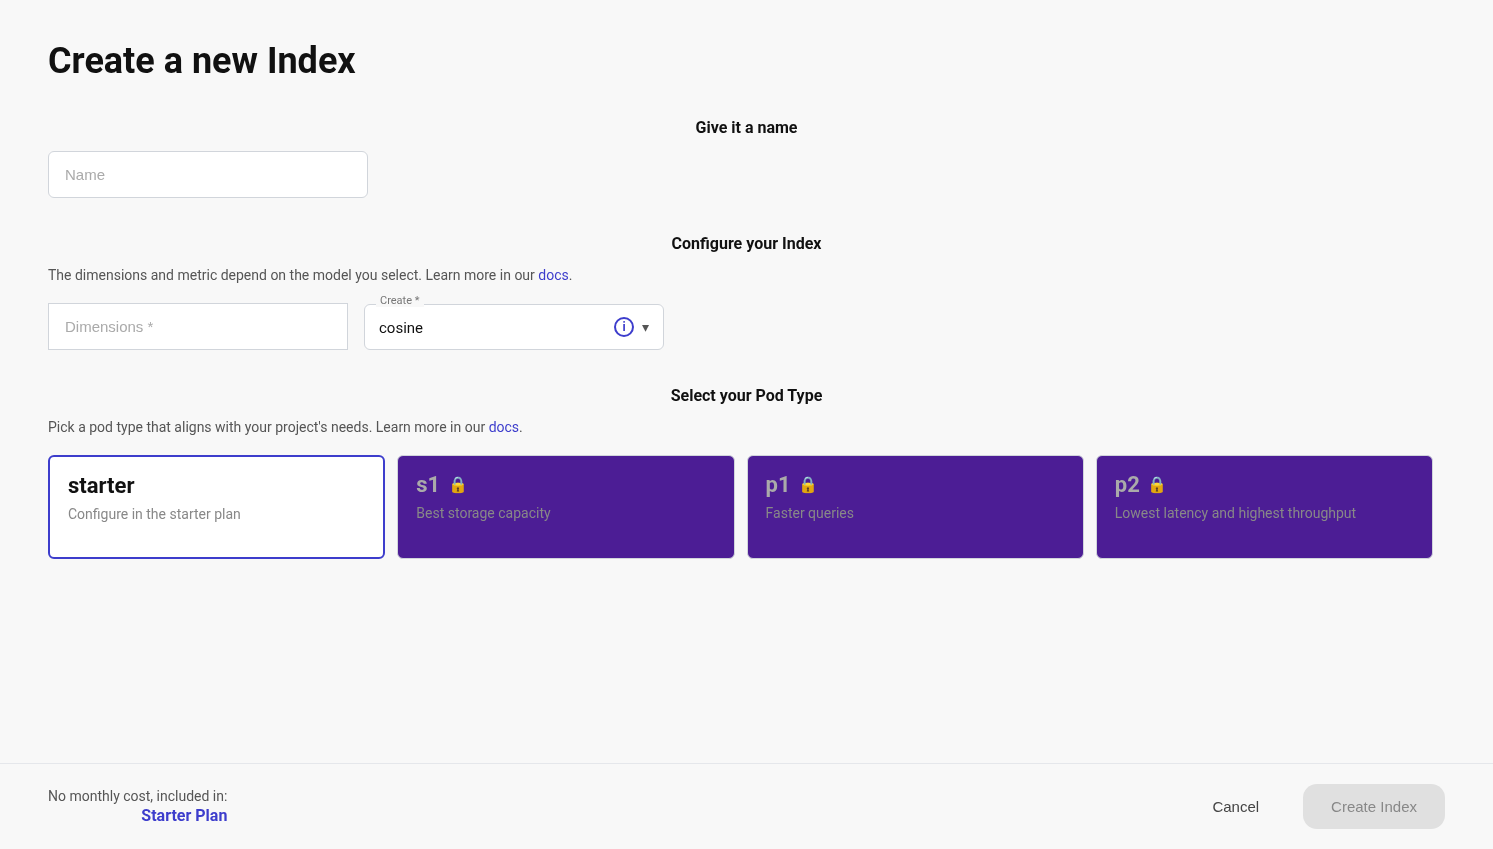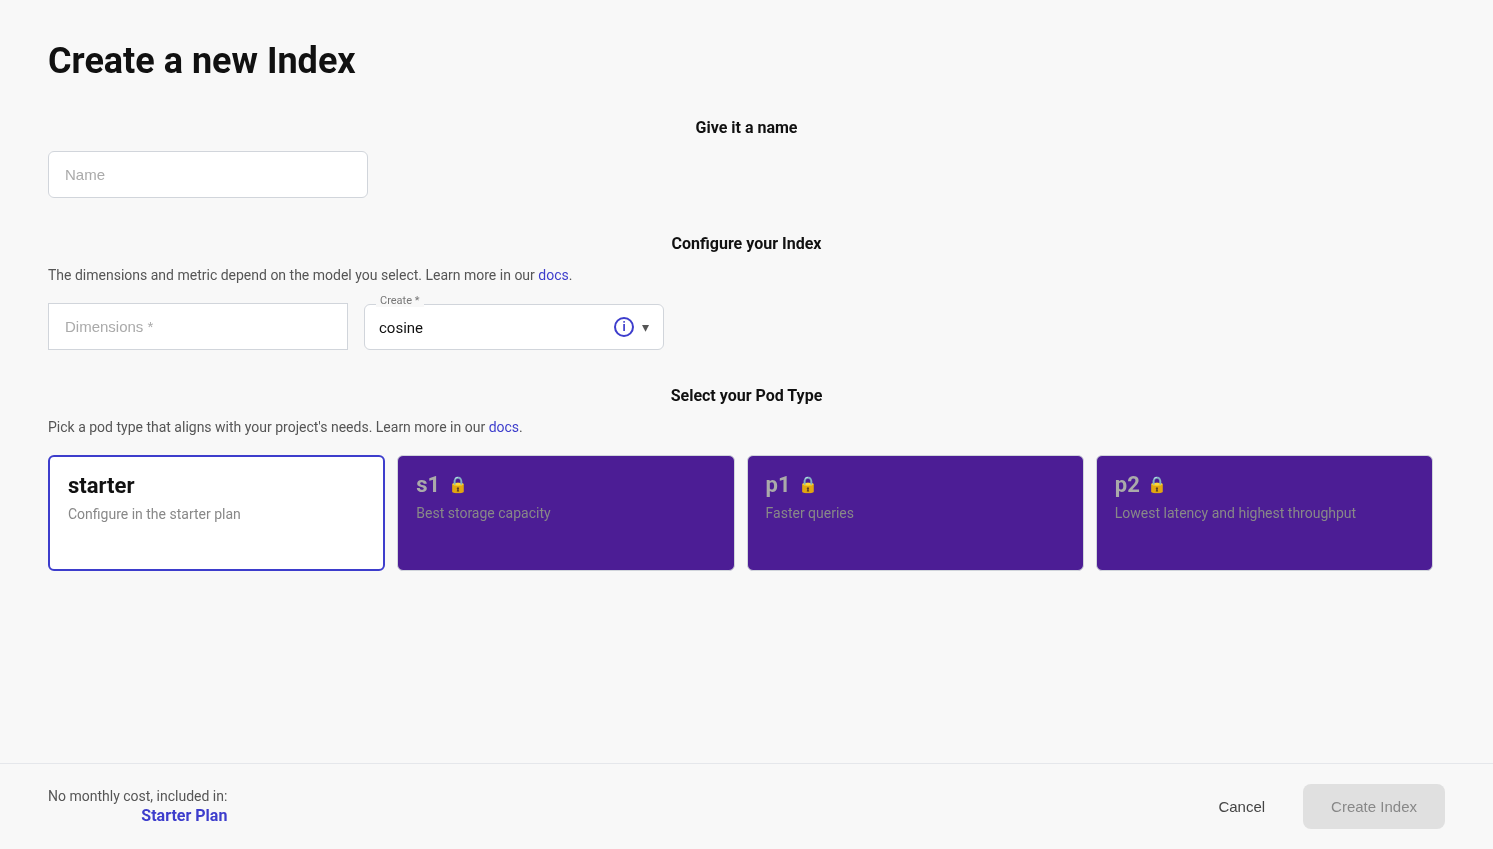--- a/index.html
+++ b/index.html
@@ -162,21 +162,21 @@
       text-decoration: none;
     }
 
     .pod-cards {
       display: flex;
       gap: 0;
     }
 
     .pod-card {
       width: 350px;
-      height: 116px;
+      height: 104px;
       border: 1.5px solid #d1d5db;
       border-radius: 6px;
       padding: 16px 18px;
       background: #fff;
       cursor: pointer;
       margin-right: 12px;
     }
 
     .pod-card.selected {
       border: 2.5px solid #3d3dcc;
@@ -242,43 +242,42 @@
       font-size: 16px;
       font-weight: 700;
       color: #3d3dcc;
       text-decoration: none;
       text-align: right;
     }
 
     .footer-actions {
       display: flex;
       align-items: center;
-      gap: 16px;
+      gap: 28px;
     }
 
     .cancel-button {
       background: none;
       border: none;
       font-size: 15px;
       color: #444;
       cursor: pointer;
       padding: 10px 16px;
       font-weight: 500;
     }
 
     .create-index-button {
       background: #e0e0e0;
       border: none;
       font-size: 15px;
       color: #888;
       cursor: not-allowed;
       padding: 14px 28px;
-      border-radius: 8px;
+      border-radius: 14px;
       font-weight: 500;
-      margin-left: 6px;
     }
   </style>
 </head>
 <body>
 
 <div class="page-container">
 
   <h1 class="page-title">Create a new Index</h1>
 
   <div class="name-section">

